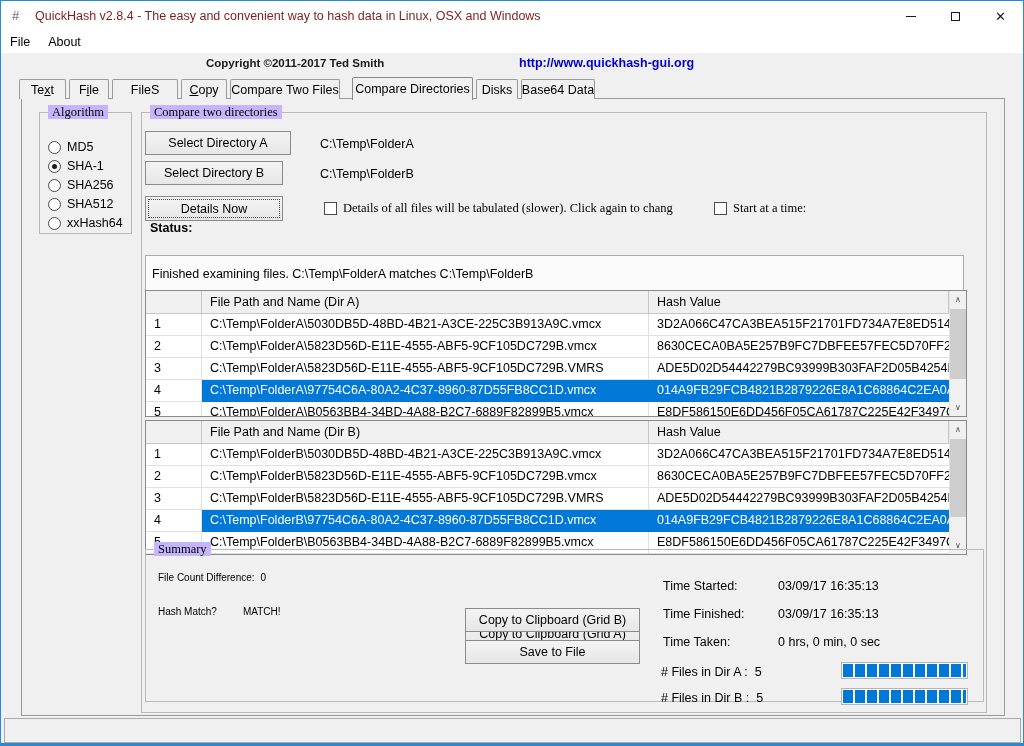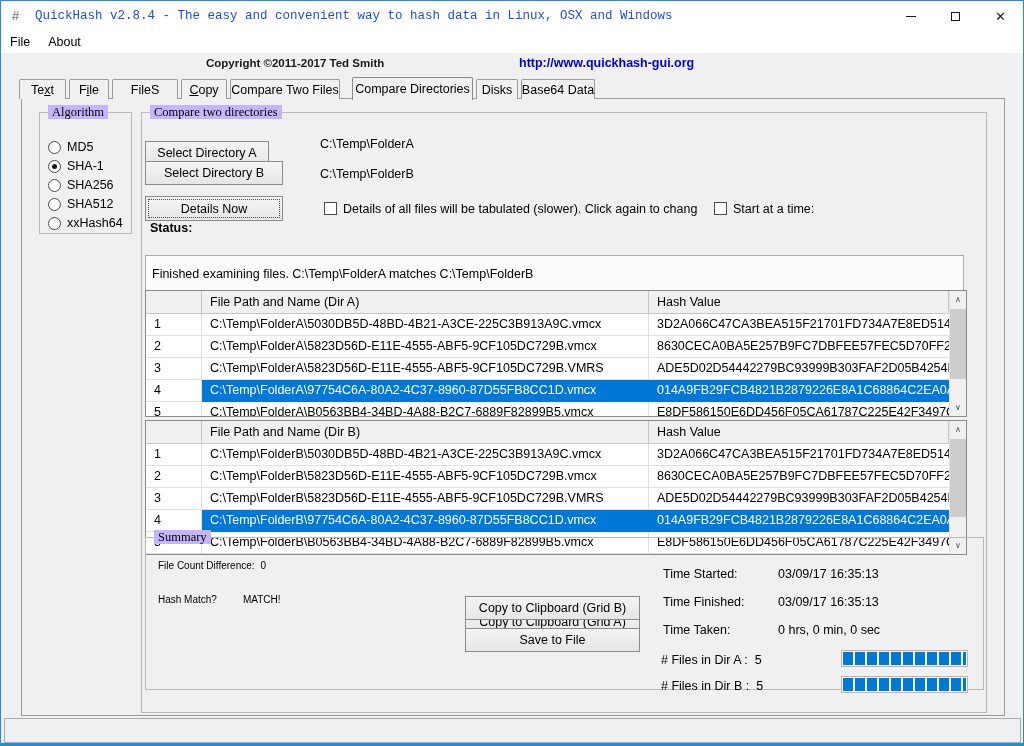--- a/index.html
+++ b/index.html
@@ -4,21 +4,21 @@
 <style>
   * { margin:0; padding:0; box-sizing:border-box; }
   html,body { width:1024px; height:746px; font-family:"Liberation Sans", sans-serif; }
   body { position:relative; background:#f0f0f0; overflow:hidden; }
 
   .window { position:absolute; inset:0; border:1px solid #2b88d8; border-bottom:3px solid #2b88d8; background:#f0f0f0; }
 
   
   .titlebar { position:absolute; left:0; top:0; right:0; height:30px; background:#ffffff; }
   .app-icon { position:absolute; left:11px; top:8px; width:14px; height:14px; color:#8a8f98; font-size:13px; line-height:14px; font-weight:bold; }
-  .title-text { position:absolute; left:34px; top:8px; font-size:12.5px; color:#1d4ed8; white-space:nowrap;font-family:Liberation Mono, monospace; }
+  .title-text { position:absolute; left:34px; top:8px; font-size:12.5px; color:#7f1d1d; white-space:nowrap; }
   .wbtn { position:absolute; top:0; width:45px; height:30px; display:flex; align-items:center; justify-content:center; }
   .wbtn-min { right:90px; } .wbtn-max { right:45px; } .wbtn-close { right:0; }
   .glyph-min { width:10px; border-top:1px solid #1a1a1a; display:block; }
   .glyph-max { width:9px; height:9px; border:1px solid #1a1a1a; display:block; }
   .glyph-close { font-size:13px; color:#1a1a1a; line-height:13px; }
 
   
   .menubar { position:absolute; left:0; top:30px; right:0; height:22px; background:#ffffff; display:flex; align-items:center; }
   .menu-item { padding:0 9px; font-size:12.5px; color:#000; height:22px; display:flex; align-items:center; }
 
@@ -44,30 +44,30 @@
   .gb-algo { left:17px; top:13px; width:93px; height:122px; }
   .radio-row { position:absolute; left:8px; display:flex; align-items:center; height:16px; }
   .radio { width:13px; height:13px; border:1px solid #4a4a4a; border-radius:50%; background:#fff; margin-right:6px; position:relative; flex:none; }
   .radio.sel::after { content:""; position:absolute; left:3px; top:3px; width:5px; height:5px; border-radius:50%; background:#1a1a1a; }
   .radio-label { font-size:12.5px; }
 
   .gb-compare { left:119px; top:13px; width:846px; height:601px; }
 
   .btn { position:absolute; background:linear-gradient(#f4f4f4,#e6e6e6); border:1px solid #8b8b8b; font-size:12.5px;
          display:flex; align-items:center; justify-content:center; font-family:"Liberation Sans", sans-serif; color:#000; }
-  .btn-selA { left:3px; top:28px; width:124px; height:24px; }
+  .btn-selA { left:3px; top:18px; width:146px; height:24px; }
   .btn-selB { left:3px; top:48px; width:138px; height:24px; }
   .btn-compare { left:3px; top:83px; width:138px; height:25px; outline:1px dotted #4a4a4a; outline-offset:-4px; }
 
   .dir-label { position:absolute; left:178px; font-size:12.5px; white-space:nowrap; }
   .dirA { top:24px; } .dirB { top:54px; }
 
   .chk-row { position:absolute; display:flex; align-items:center; height:15px; }
   .chk { width:13px; height:13px; border:1px solid #4a4a4a; background:#fff; margin-right:6px; flex:none; }
-  .chk-label { font-size:12.5px; white-space:nowrap; overflow:hidden; }
+  .chk-label { font-size:12.5px; white-space:nowrap; overflow:hidden;font-family:Liberation Serif, serif; }
   .chk-details { left:182px; top:88px; width:390px; }
   .chk-start { left:572px; top:88px; }
 
   .status-label { position:absolute; left:8px; top:108px; font-size:12.5px; font-weight:bold; }
   .status-box { position:absolute; left:3px; top:142px; width:819px; height:37px; border:1px solid #ababab; background:#fbfbfb;
                 font-size:12.5px; display:flex; align-items:center; padding-left:6px; white-space:nowrap; }
 
   
   .grid { position:absolute; left:3px; width:822px; background:#fff; border:1px solid #8a8a8a; overflow:hidden; }
   .grid-a { top:177px; height:127px; }
@@ -82,21 +82,21 @@
   .c-hash { flex:1; padding-left:8px; border-right:none; }
   .gr.selrow .c-path, .gr.selrow .c-hash { background:#0078d7; color:#fff; border-bottom-color:#0078d7; border-right-color:#0078d7; }
 
   .vscroll { position:absolute; top:0; right:0; bottom:0; width:17px; background:#f0f0f0; border-left:1px solid #e4e4e4; }
   .sb-btn { position:absolute; left:0; width:16px; height:17px; display:flex; align-items:center; justify-content:center; font-size:8px; color:#505050; }
   .sb-up { top:0; } .sb-dn { bottom:0; }
   .sb-thumb { position:absolute; left:0; width:16px; background:#cdcdcd; }
   .thumb-a { top:18px; height:70px; } .thumb-b { top:18px; height:78px; }
 
   
-  .gb-summary { left:3px; top:424px; width:839px; height:153px; }
+  .gb-summary { left:3px; top:436px; width:839px; height:153px; }
   .sum-line { position:absolute; left:12px; font-size:10px; white-space:nowrap; }
   .sum-count { top:22px; } .sum-match { top:56px; }
   .sum-val { margin-left:6px; } .match-val { margin-left:26px; }
   .btn-clipA { left:319px; top:26px; width:175px; height:24px;margin-top:46px; }
   .btn-clipB { left:319px; top:58px; width:175px; height:24px; }
   .btn-save  { left:319px; top:90px; width:175px; height:24px; }
   .time-label { position:absolute; left:517px; font-size:12.5px; white-space:nowrap; }
   .time-value { position:absolute; left:632px; font-size:12.5px; white-space:nowrap; }
   .tr1 { top:29px; } .tr2 { top:57px; } .tr3 { top:85px; }
   .files-label { position:absolute; left:515px; font-size:12.5px; white-space:nowrap; }

